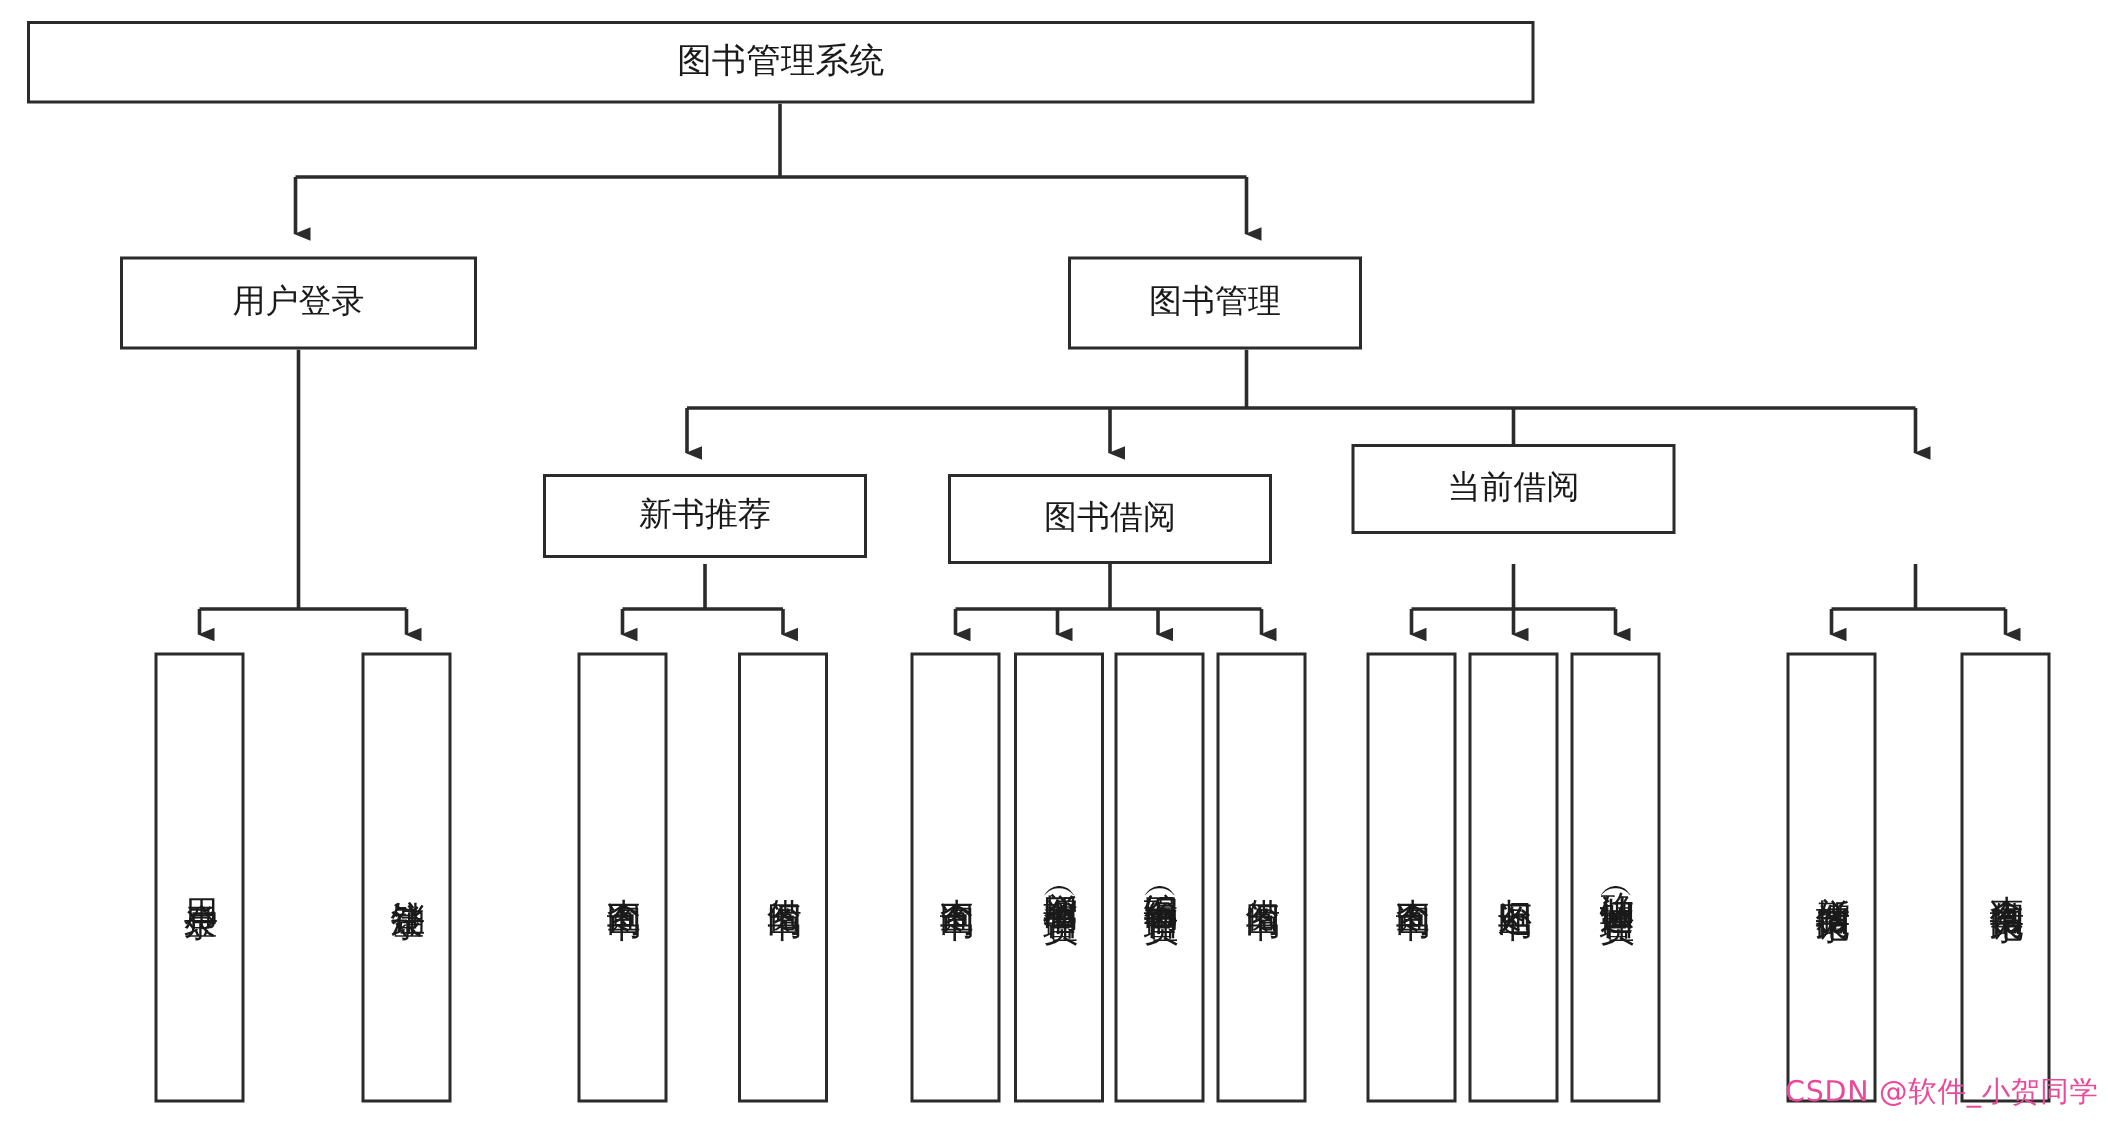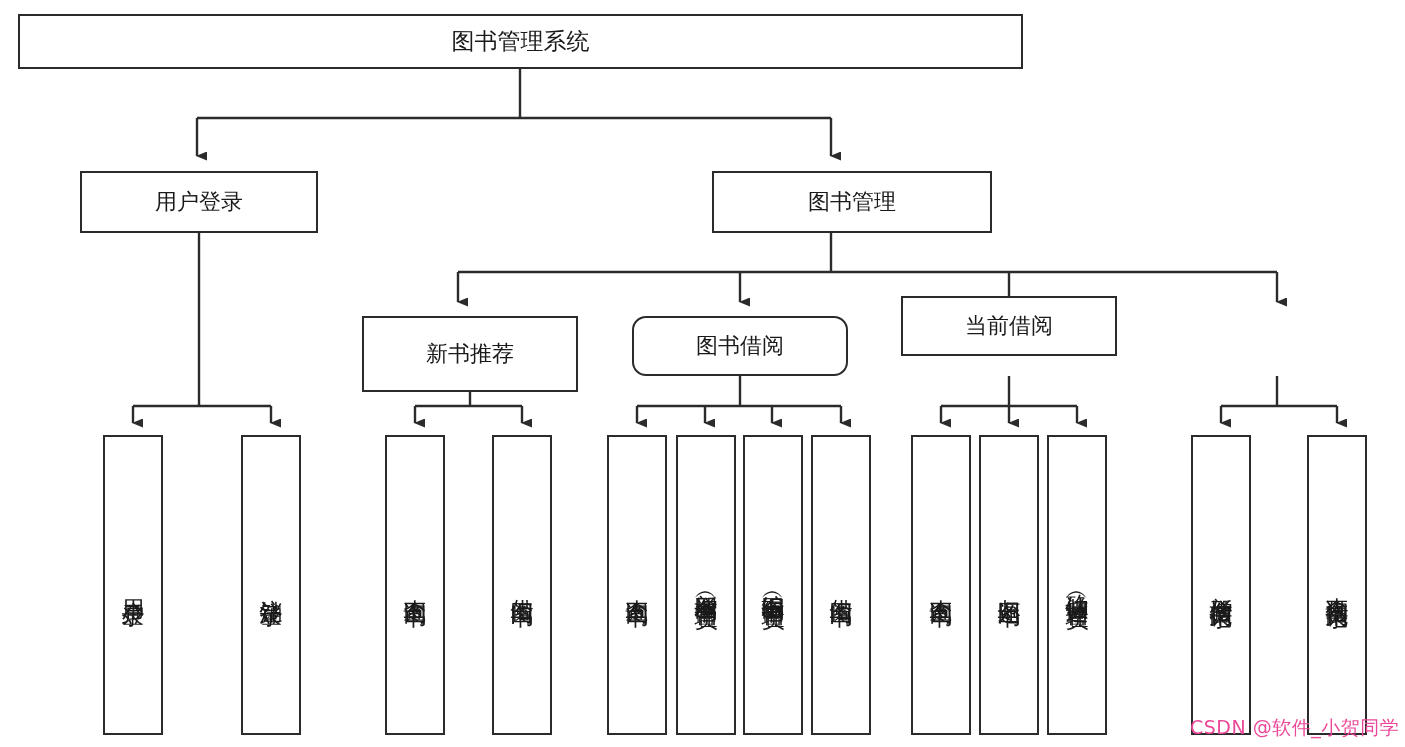--- a/index.html
+++ b/index.html
@@ -143,29 +143,29 @@
   </svg>
 
   <div class="node root horizontal" style="left:18px; top:14px; width:1005px; height:55px;">
     <span class="node-label">图书管理系统</span>
   </div>
 
   <div class="node level1 horizontal" style="left:80px; top:171px; width:238px; height:62px;">
     <span class="node-label">用户登录</span>
   </div>
 
-  <div class="node level1 horizontal" style="left:712px; top:171px; width:280px; height:62px;">
+  <div class="node level1 horizontal" style="left:712px; top:171px; width:196px; height:62px;">
     <span class="node-label">图书管理</span>
   </div>
 
-  <div class="node level2 horizontal" style="left:362px; top:316px; width:216px; height:76px;">
+  <div class="node level2 horizontal" style="left:362px; top:316px; width:216px; height:56px;">
     <span class="node-label">新书推荐</span>
   </div>
 
-  <div class="node level2 horizontal" style="left:632px; top:316px; width:216px; height:60px;border-radius:14px;">
+  <div class="node level2 horizontal" style="left:632px; top:316px; width:216px; height:60px;">
     <span class="node-label">图书借阅</span>
   </div>
 
   <div class="node level2 horizontal" style="left:901px; top:296px; width:216px; height:60px;">
     <span class="node-label">当前借阅</span>
   </div>
 
 
   <div class="node leaf" style="left:103px; top:435px; width:60px; height:300px;">
     <span class="node-label">用户登录</span>

